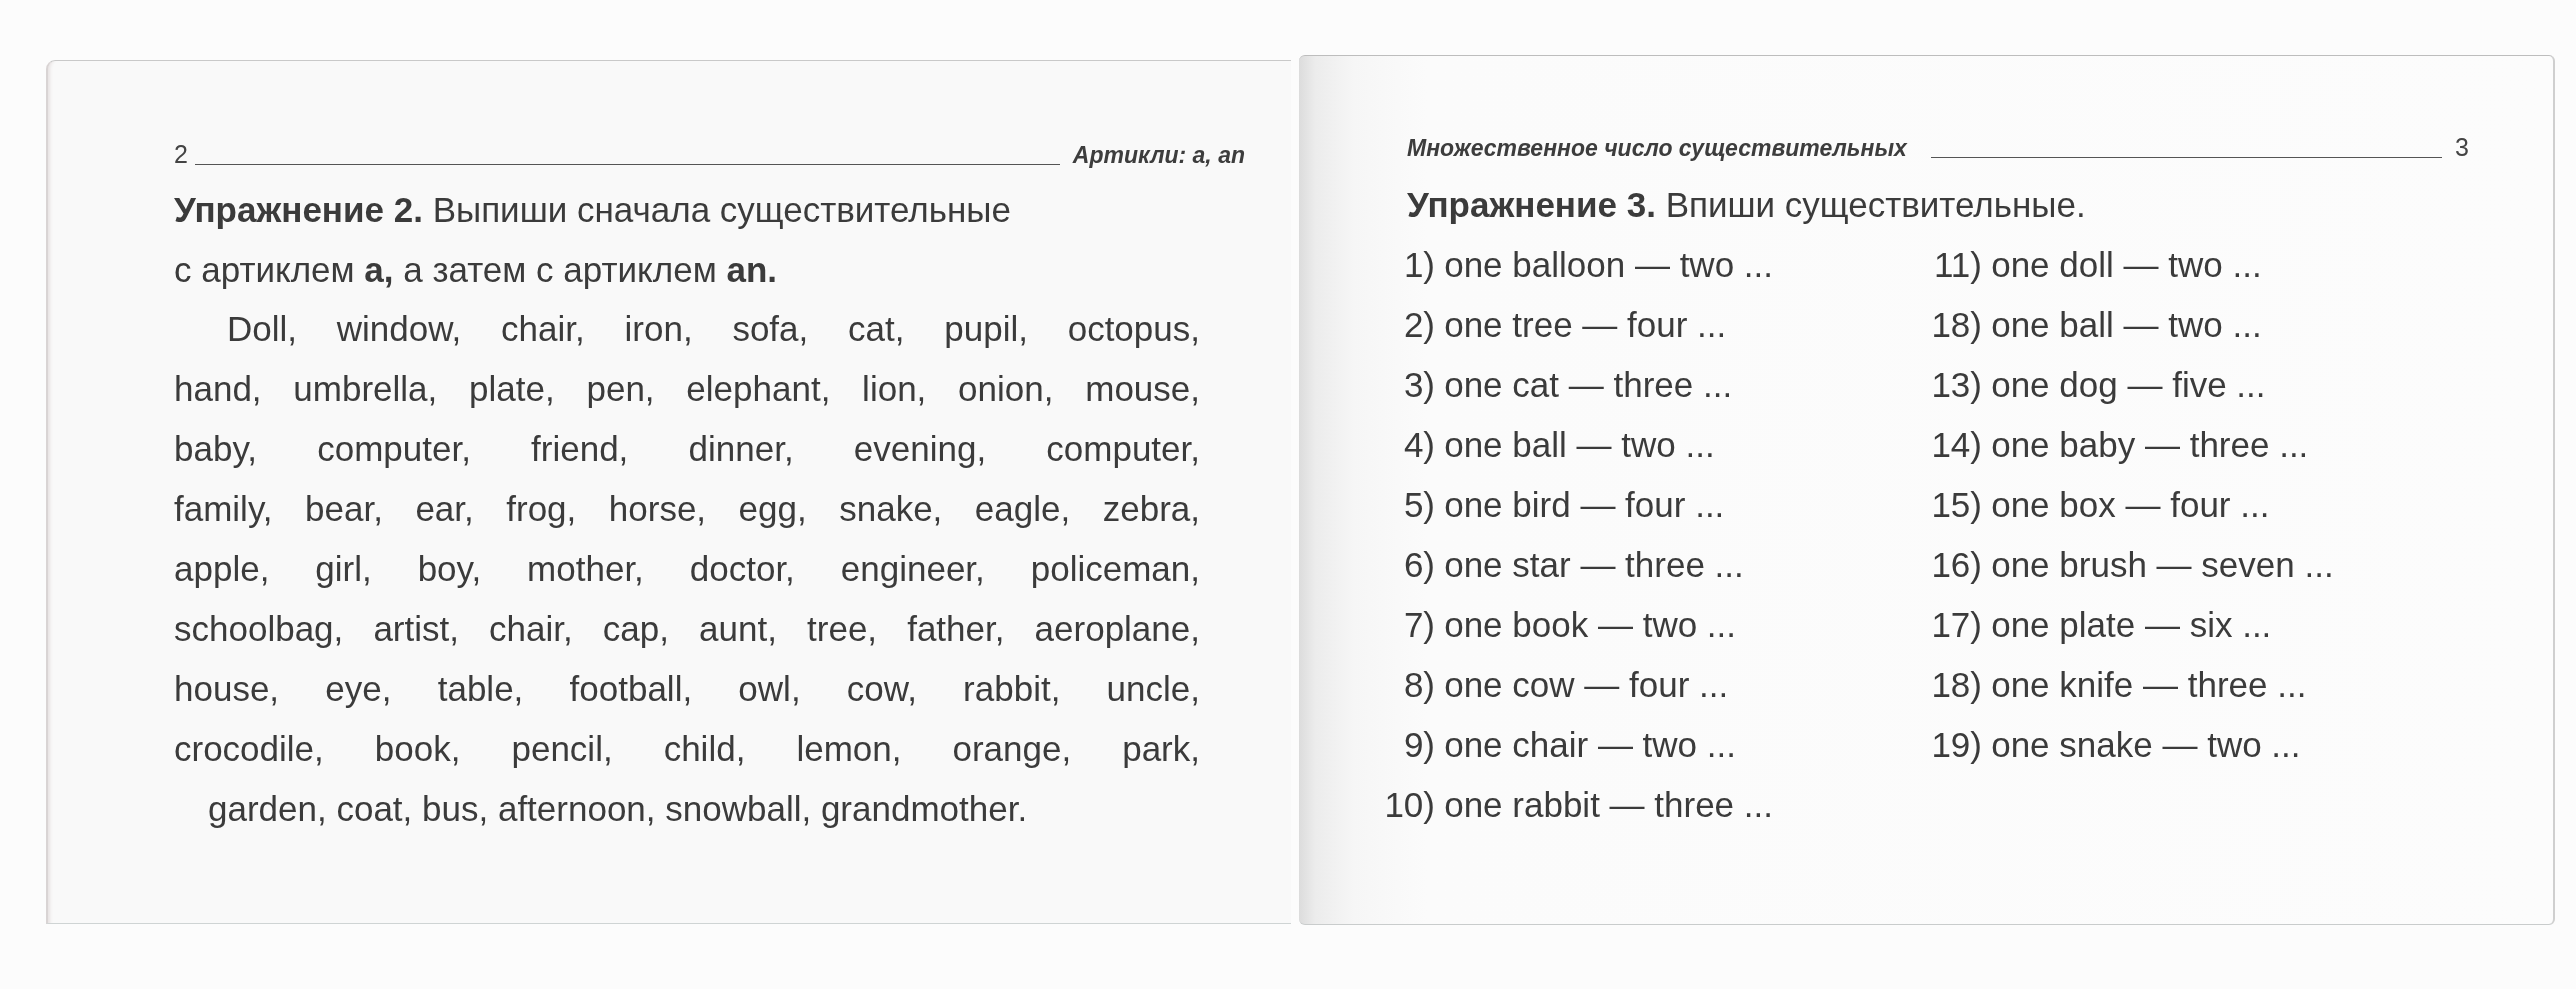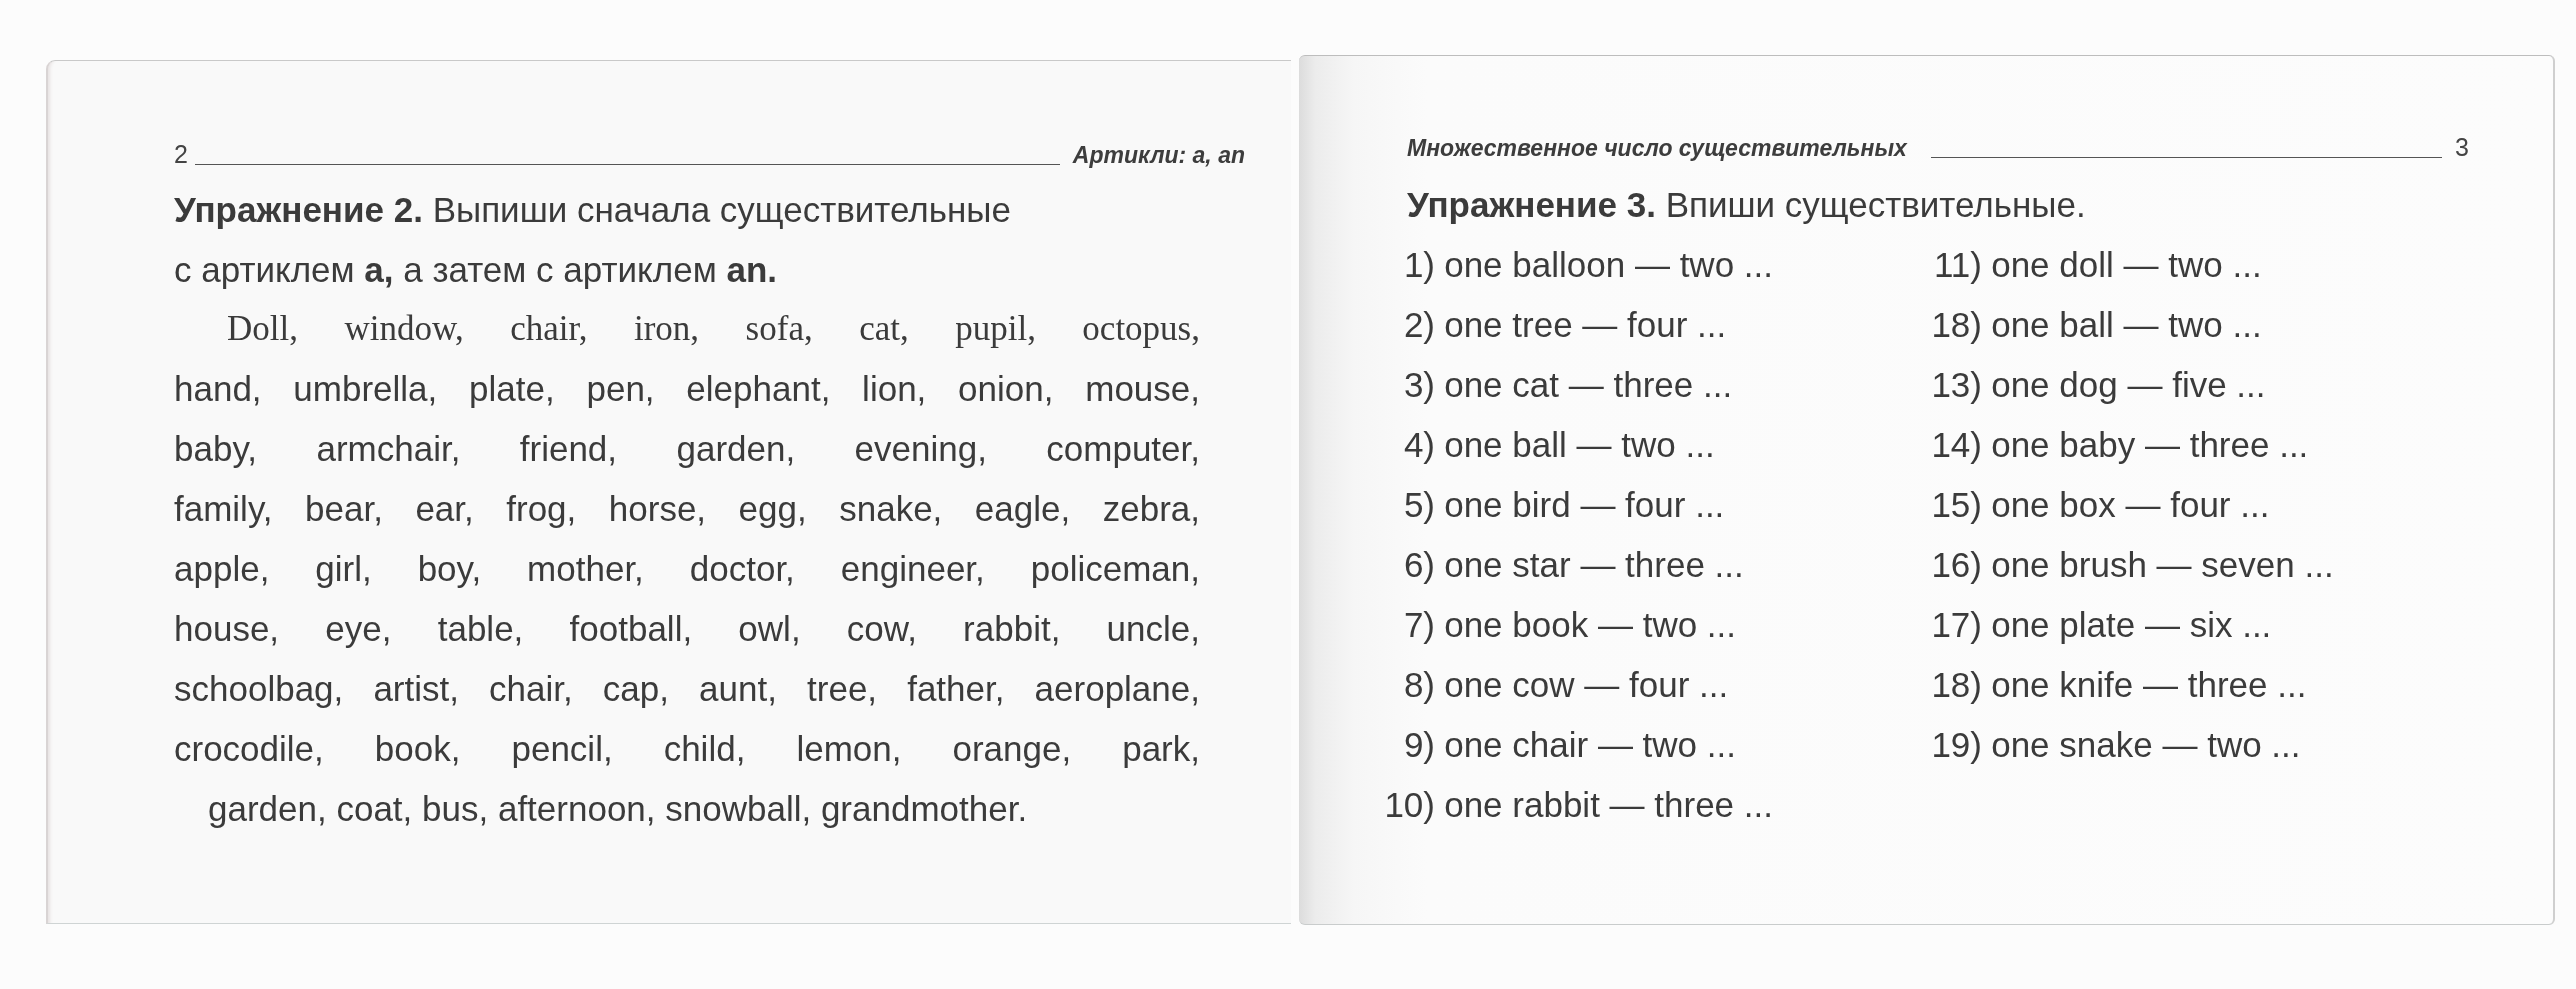--- a/index.html
+++ b/index.html
@@ -56,21 +56,21 @@
   }
   .bold { font-weight: bold; }
 
   .words {
     position: absolute;
     font-size: 35px;
     line-height: 60px;
     color: #3b3b3b;
   }
   .words .w-line { white-space: nowrap; text-align: justify; text-align-last: justify; width: 1026px; }
-  .words .w-line.first { padding-left: 53px; width: 973px; font-family: Liberation Serif, serif; }
+  .words .w-line.first { padding-left: 53px; width: 973px; }
   .words .w-line.last { text-align-last: left; margin-left: 34px; }
 
   .ex-grid {
     position: absolute;
     left: 103px; top: 209px;
     display: grid;
     grid-template-columns: 549px 513px;
     font-size: 35px;
     line-height: 60px;
     color: #3b3b3b;
@@ -93,25 +93,25 @@
 
     <div class="heading-line" style="left:126px; top:119px;">
       <span class="bold">Упражнение 2.</span>
       <span>Выпиши сначала существительные</span>
     </div>
     <div class="heading-line" style="left:126px; top:179px;text-align:center;"><span>с артиклем </span><span class="bold">a,</span><span> а затем с артиклем </span><span class="bold">an.</span></div>
 
     <div class="words" style="left:126px; top:238px;">
       <div class="w-line first">Doll, window, chair, iron, sofa, cat, pupil, octopus,</div>
       <div class="w-line">hand, umbrella, plate, pen, elephant, lion, onion, mouse,</div>
-      <div class="w-line">baby, armchair, friend, garden, evening, computer,</div>
+      <div class="w-line">baby, computer, friend, dinner, evening, computer,</div>
       <div class="w-line">family, bear, ear, frog, horse, egg, snake, eagle, zebra,</div>
       <div class="w-line">apple, girl, boy, mother, doctor, engineer, policeman,</div>
+      <div class="w-line">schoolbag, artist, chair, cap, aunt, tree, father, aeroplane,</div>
       <div class="w-line">house, eye, table, football, owl, cow, rabbit, uncle,</div>
-      <div class="w-line">schoolbag, artist, chair, cap, aunt, tree, father, aeroplane,</div>
       <div class="w-line">crocodile, book, pencil, child, lemon, orange, park,</div>
       <div class="w-line last">garden, coat, bus, afternoon, snowball, grandmother.</div>
     </div>
   </div>
 
   <div class="page page-right">
     <div class="run-header">
       <span class="run-title">Множественное число существительных</span>
       <span class="rule" style="margin-left:24px;"></span>
       <span class="page-num">3</span>

